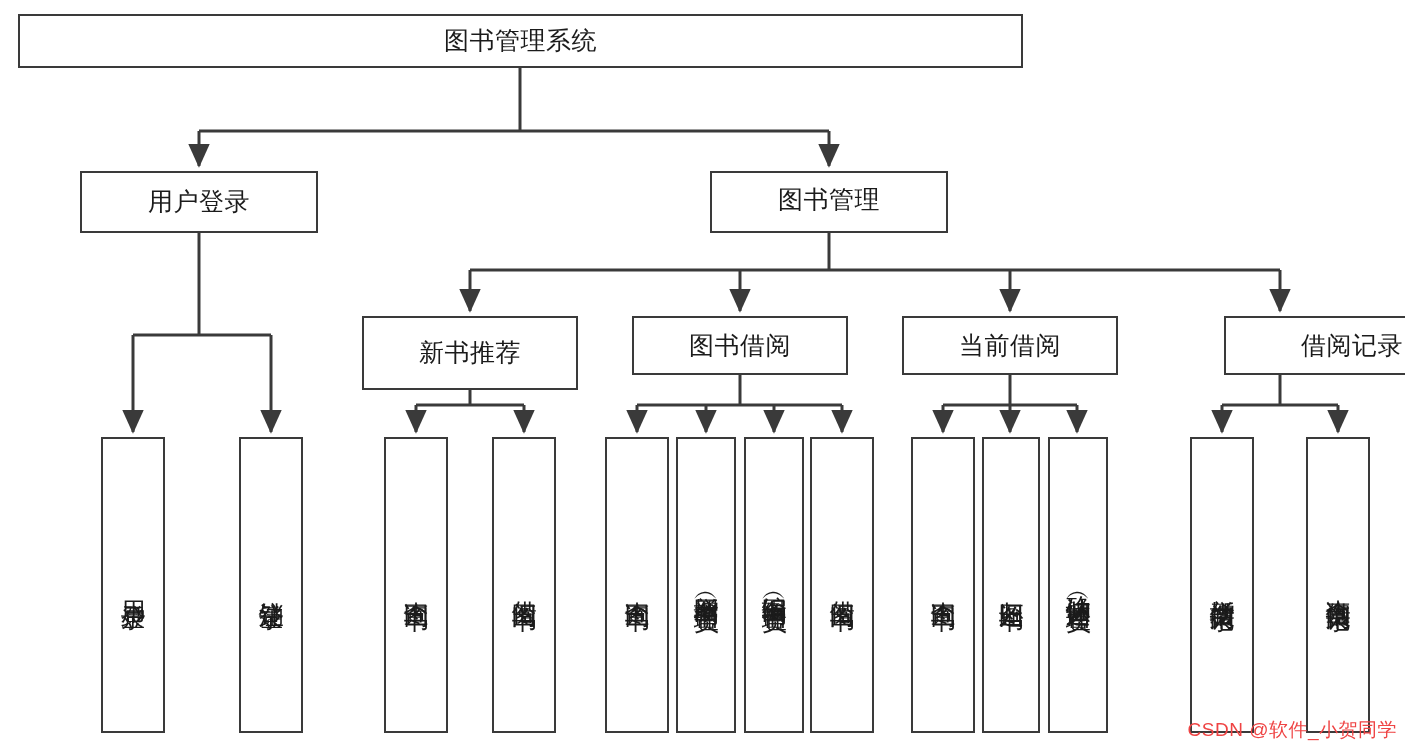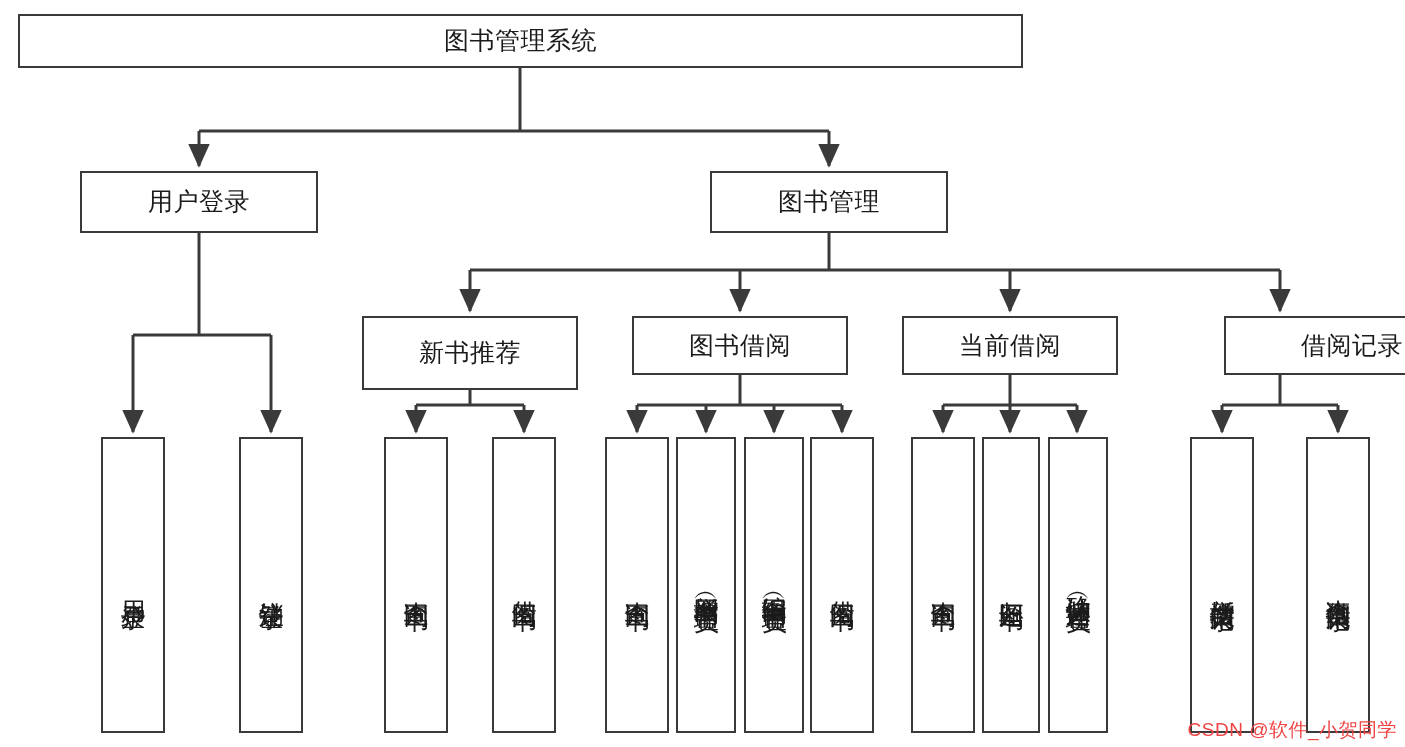--- a/index.html
+++ b/index.html
@@ -131,21 +131,21 @@
     </g>
   </svg>
 
   <div class="node root horiz" style="left:18px; top:14px; width:1005px; height:54px;">
     <span class="label">图书管理系统</span>
   </div>
 
   <div class="node horiz" style="left:80px; top:171px; width:238px; height:62px;">
     <span class="label">用户登录</span>
   </div>
-  <div class="node horiz" style="left:710px; top:171px; width:238px; height:62px;">
+  <div class="node horiz" style="left:710px; top:171px; width:238px; height:62px;font-family:Liberation Mono, monospace;">
     <span class="label">图书管理</span>
   </div>
 
   <div class="node horiz" style="left:362px; top:316px; width:216px; height:74px;">
     <span class="label">新书推荐</span>
   </div>
   <div class="node horiz" style="left:632px; top:316px; width:216px; height:59px;">
     <span class="label">图书借阅</span>
   </div>
   <div class="node horiz" style="left:902px; top:316px; width:216px; height:59px;">

